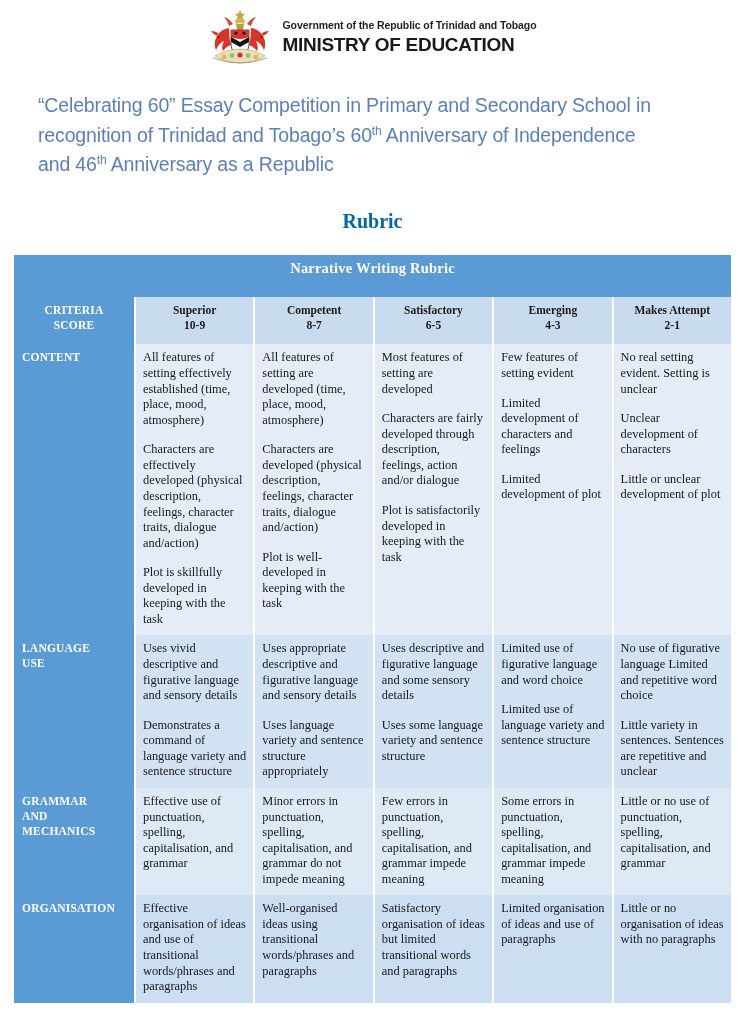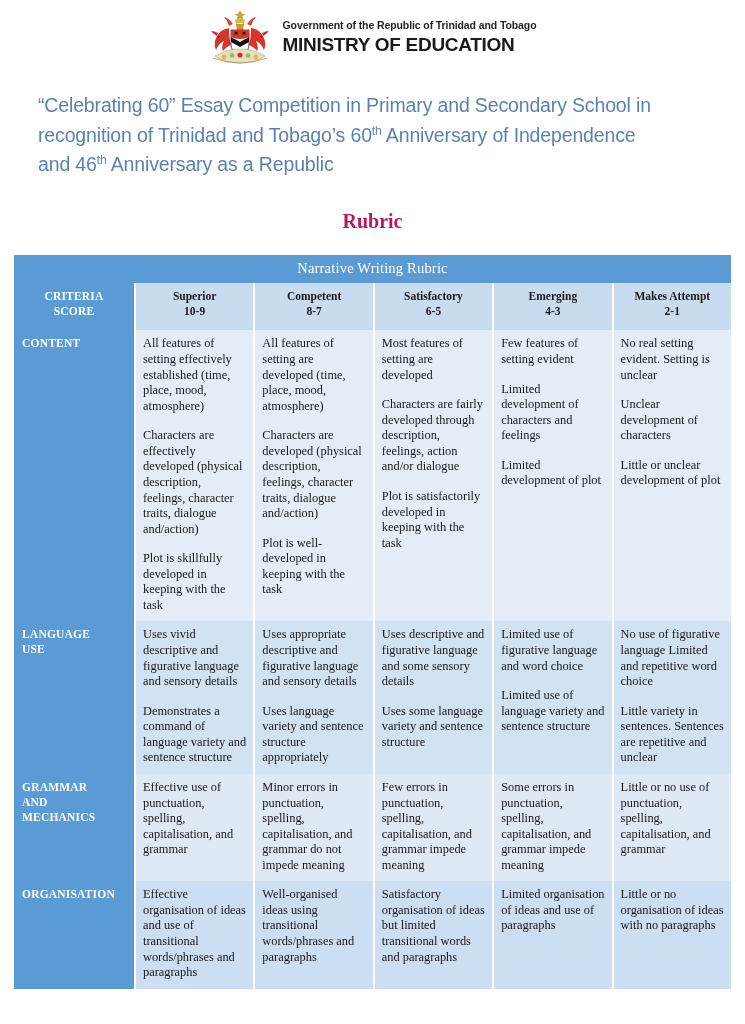--- a/index.html
+++ b/index.html
@@ -50,38 +50,38 @@
     font-size: 19.5px;
     line-height: 1.52;
     padding: 0 38px;
     letter-spacing: -0.15px;
   }
   .title-block sup { font-size: 0.62em; vertical-align: super; line-height: 0; }
 
   .rubric-heading {
     margin-top: 30px;
     text-align: center;
-    color: #be185d;
+    color: #0369a1;
     font-family: "Liberation Serif", "DejaVu Serif", serif;
     font-weight: bold;
     font-size: 20px;
   }
 
   
   .table-wrap { position:absolute; left: 14px; top: 255px; width: 717px; }
 
   table.rubric { width: 717px; border-collapse: separate; border-spacing: 0; }
 
   .band-title td {
     background: #5b9bd5;
     color: #ffffff;
-    font-weight: normal;
+    font-weight: bold;
     font-size: 14.5px;
     text-align: center;
-    padding: 5px 0 6px 0;
+    padding: 5px 0 20px 0;
     letter-spacing: 0.2px;
   }
 
   .hdr th {
     font-size: 11.5px;
     font-weight: bold;
     color: #1a1a1a;
     text-align: center;
     vertical-align: top;
     padding: 6px 4px 12px 4px;

